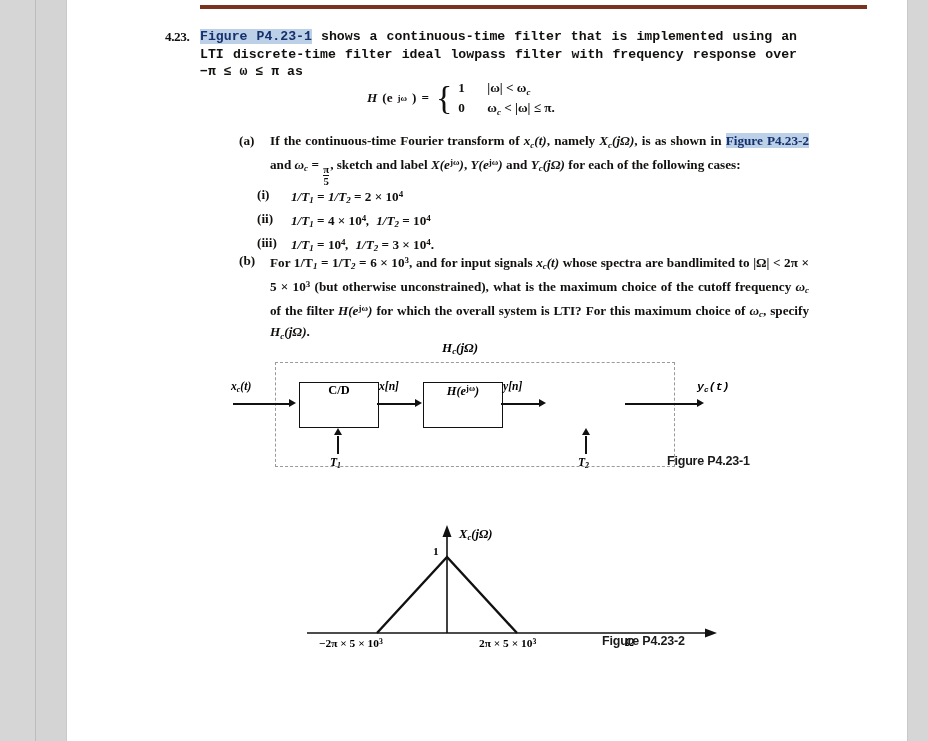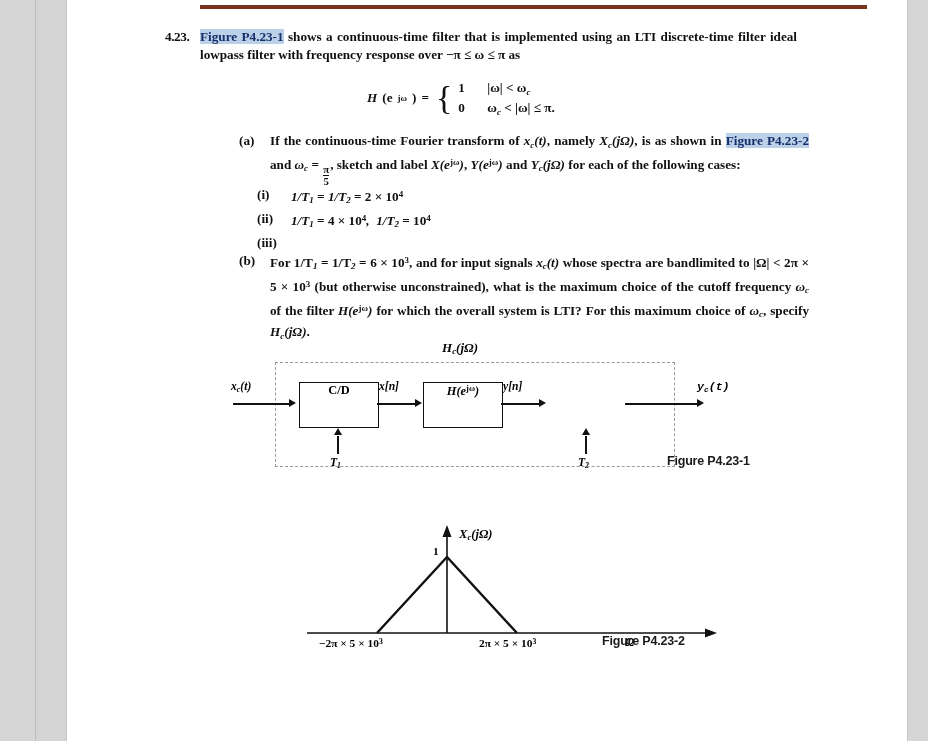--- a/index.html
+++ b/index.html
@@ -64,20 +64,21 @@
     position: absolute;
     left: 0; top: 0;
     font-weight: bold;
     font-size: 13.2px;
     letter-spacing: -0.4px;
   }
   .prob-body {
     margin-left: 35px;
     text-align: justify;
     font-weight: bold;
+    font-family: Liberation Mono, monospace;
   }
   .hl {
     background: #bcd0e8;
     color: #15306b;
   }
   i, .it { font-style: italic; }
   sub {
     font-size: 0.68em;
     vertical-align: -0.28em;
     font-style: italic;
@@ -305,20 +306,21 @@
       <div class="case-row">
         <span class="case-tag">(i)</span>
         <span><span class="it">1/T</span><sub>1</sub><span class="it"> = 1/T</span><sub>2</sub><span> = 2 × 10</span><sup>4</sup></span>
       </div>
       <div class="case-row">
         <span class="case-tag">(ii)</span>
         <span><span class="it">1/T</span><sub>1</sub><span> = 4 × 10</span><sup>4</sup><span class="it">,&nbsp;&nbsp;1/T</span><sub>2</sub><span> = 10</span><sup>4</sup></span>
       </div>
       <div class="case-row">
         <span class="case-tag">(iii)</span>
+        <span><span class="it">1/T</span><sub>1</sub><span> = 10</span><sup>4</sup><span class="it">,&nbsp;&nbsp;1/T</span><sub>2</sub><span> = 3 × 10</span><sup>4</sup><span>.</span></span>
       </div>
     </div>
 
     <div class="part part-b">
       <span class="part-tag">(b)</span>
       <div class="part-body"><span>For 1/T</span><sub>1</sub><span> = 1/T</span><sub>2</sub><span> = 6 × 10</span><sup>3</sup><span>, and for input signals </span><i>x</i><sub>c</sub><i>(t)</i><span> whose spectra are bandlimited</span> <span>to |Ω| &lt; 2π × 5 × 10</span><sup>3</sup><span> (but otherwise unconstrained), what is the maximum choice of</span> <span>the cutoff frequency </span><i>ω</i><sub>c</sub><span> of the filter </span><i>H(e</i><sup>jω</sup><i>)</i><span> for which the overall system is LTI? For</span> <span>this maximum choice of </span><i>ω</i><sub>c</sub><span>, specify </span><i>H</i><sub>c</sub><i>(jΩ)</i><span>.</span></div>
     </div>
 
     <div class="diagram">
       <div class="hc-label"><i>H</i><sub>c</sub><i>(jΩ)</i></div>

